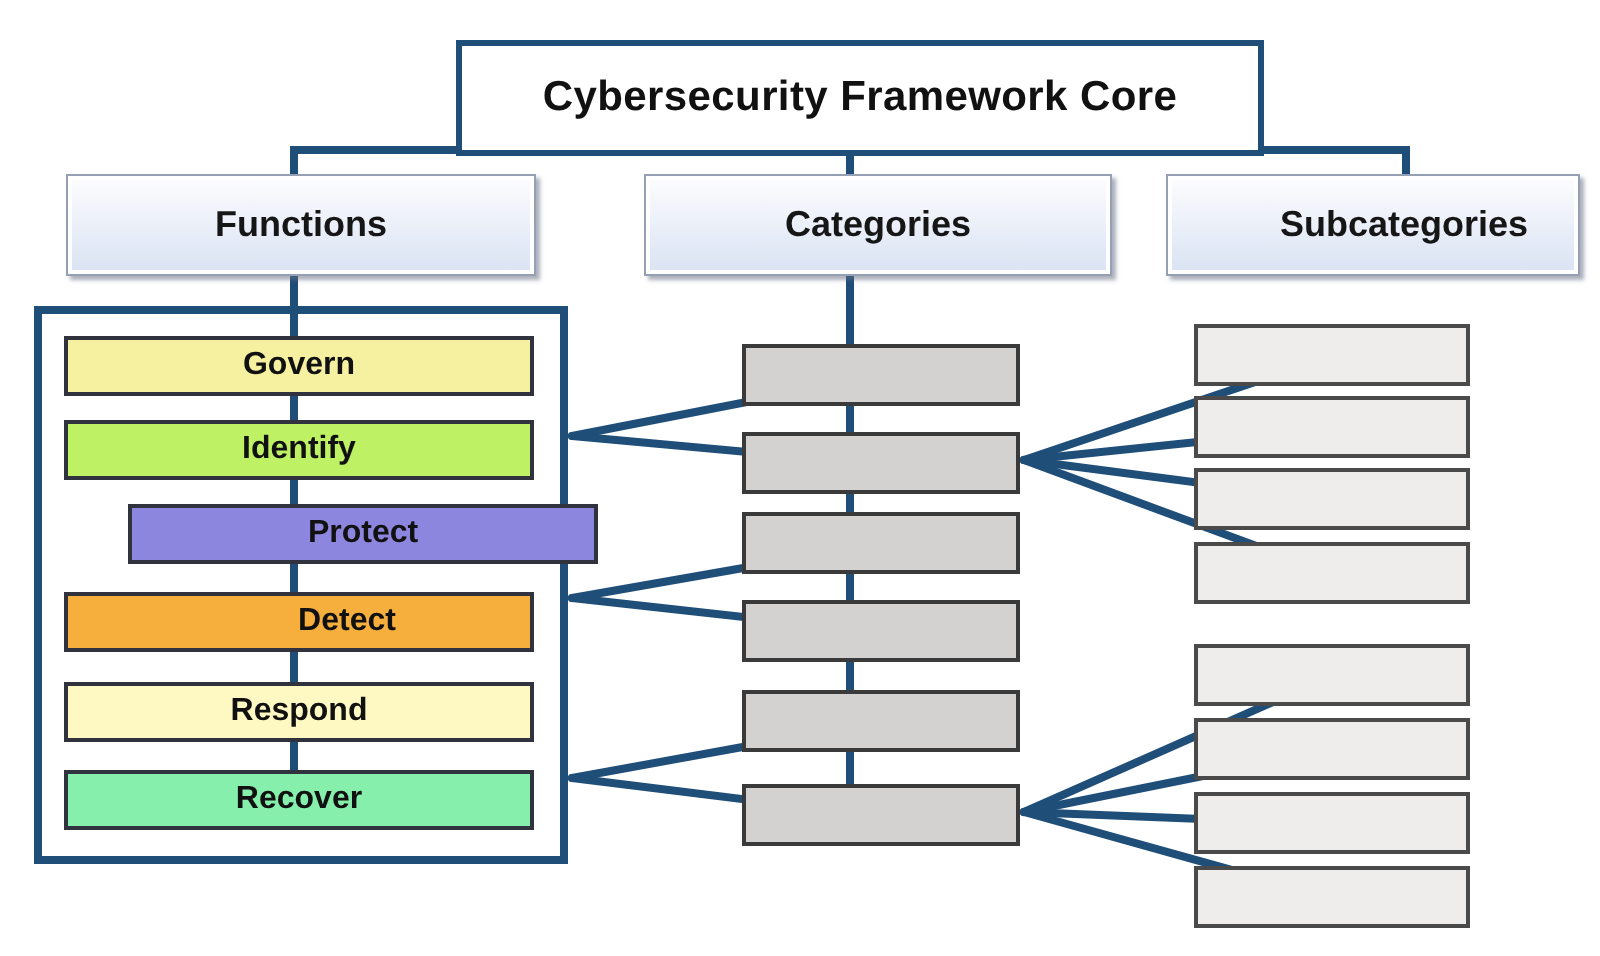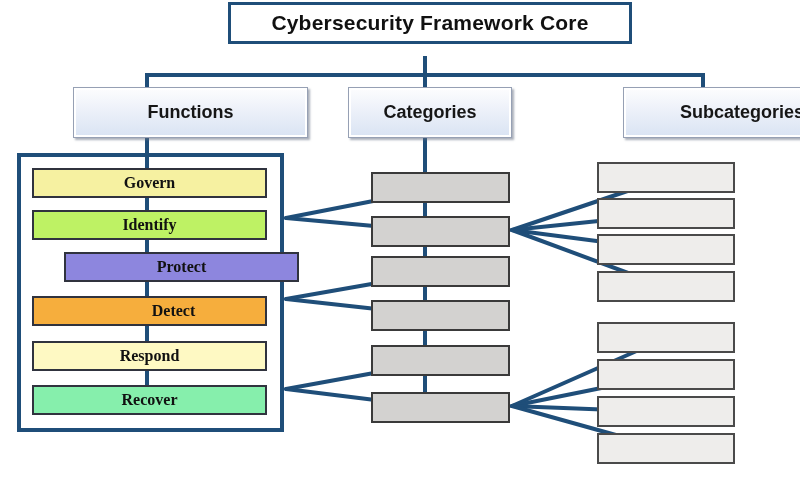--- a/index.html
+++ b/index.html
@@ -10,37 +10,37 @@
   
   .functions-container{
     position:absolute;left:17px;top:153px;width:259px;height:271px;
     background:#ffffff;border:4px solid #1f4e79;z-index:1;
   }
   
   .lines{position:absolute;left:0;top:0;z-index:2;}
   
   .box{position:absolute;z-index:3;display:flex;align-items:center;justify-content:center;box-sizing:border-box;}
   .title-box{
-    left:228px;top:2px;width:404px;height:42px;background:#ffffff;
+    left:228px;top:20px;width:404px;height:58px;background:#ffffff;
     border:3px solid #1f4e79;font-size:21px;font-weight:bold;color:#111111;
     letter-spacing:0.2px;
   }
   .header-box{
     height:51px;top:87px;
     background:linear-gradient(180deg,#fdfdfe 0%,#e9eef8 55%,#d9e3f3 100%);
     border:1px solid #96a0b4;
     box-shadow:2px 2px 2px rgba(100,110,130,0.55), inset 0 0 0 2px #ffffff;
-    font-size:18px;font-weight:bold;color:#161616;margin-left:40px;
+    font-size:18px;font-weight:bold;color:#161616;
   }
   .header-functions{left:33px;width:235px;}
-  .header-categories{left:308px;width:164px;}
+  .header-categories{left:322px;width:234px;}
   .header-subcategories{left:583px;width:207px;padding-left:31px;}
   .function-box{
     left:32px;width:235px;height:30px;border:2px solid #30333e;
-    font-size:16px;font-weight:bold;color:#111111;font-family:Liberation Serif, serif;
+    font-size:16px;font-weight:bold;color:#111111;
   }
   .category-box{
     left:371px;width:139px;height:31px;border:2px solid #3a3a3a;background:#d3d2d0;
   }
   .subcategory-box{
     left:597px;width:138px;height:31px;border:2px solid #4a4a4a;background:#eeedeb;
   }
 </style>
 </head>
 <body>

